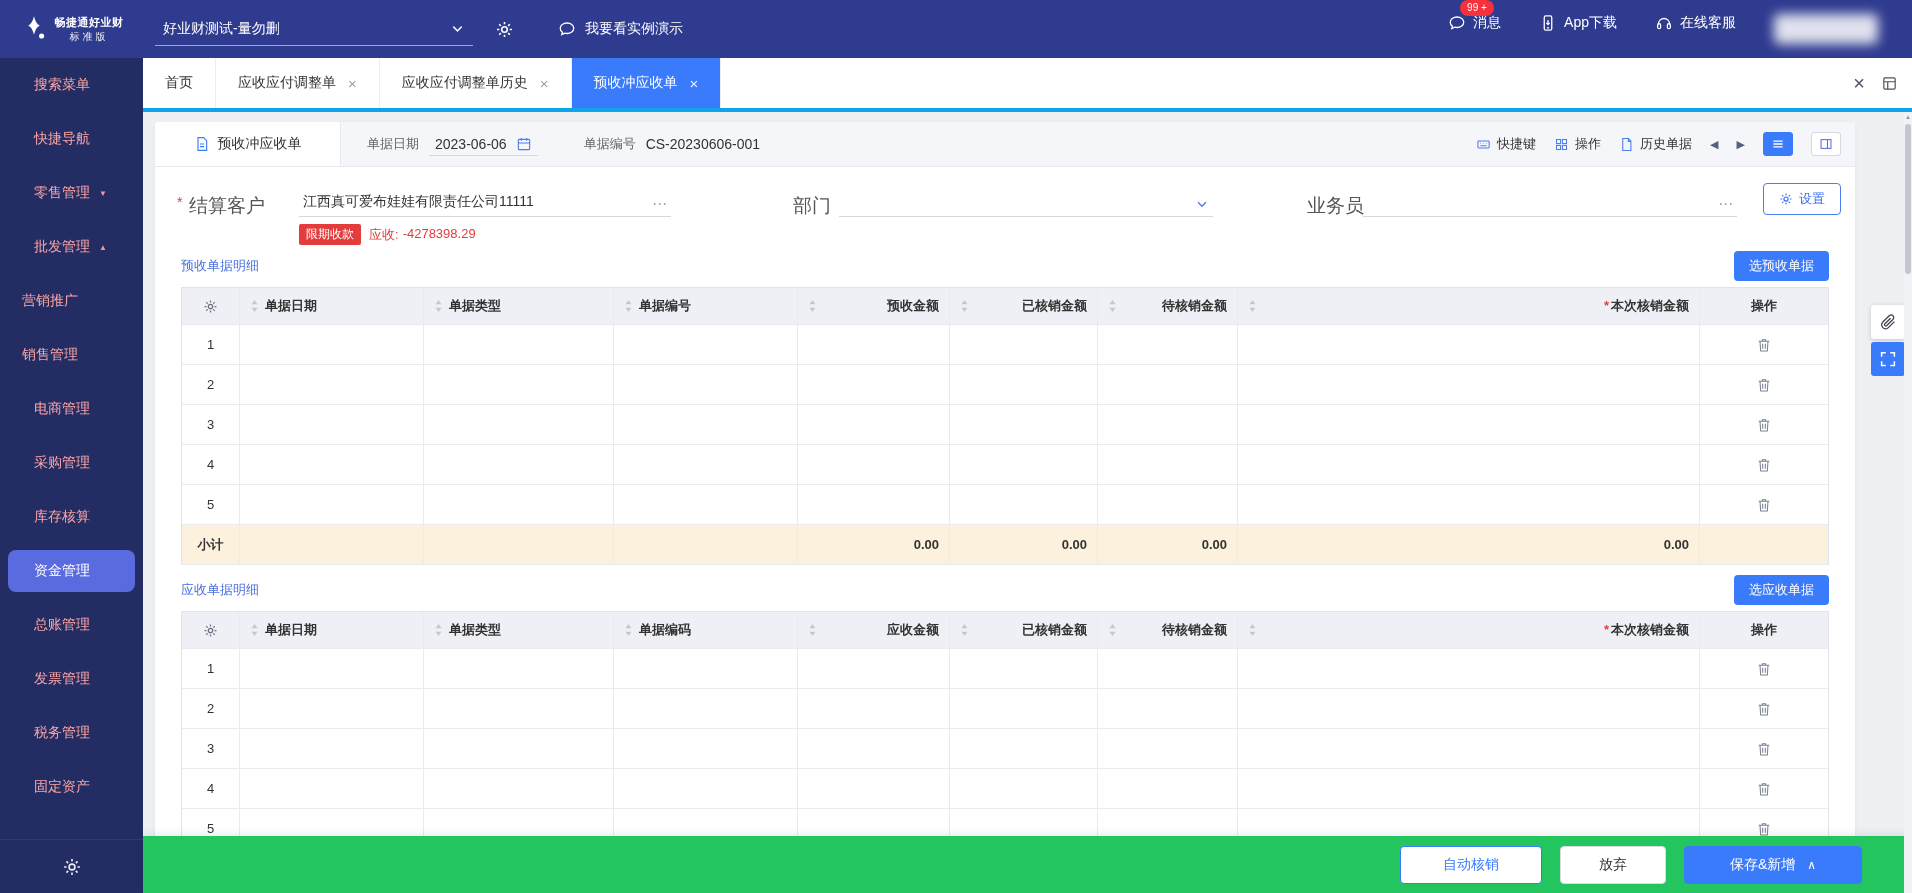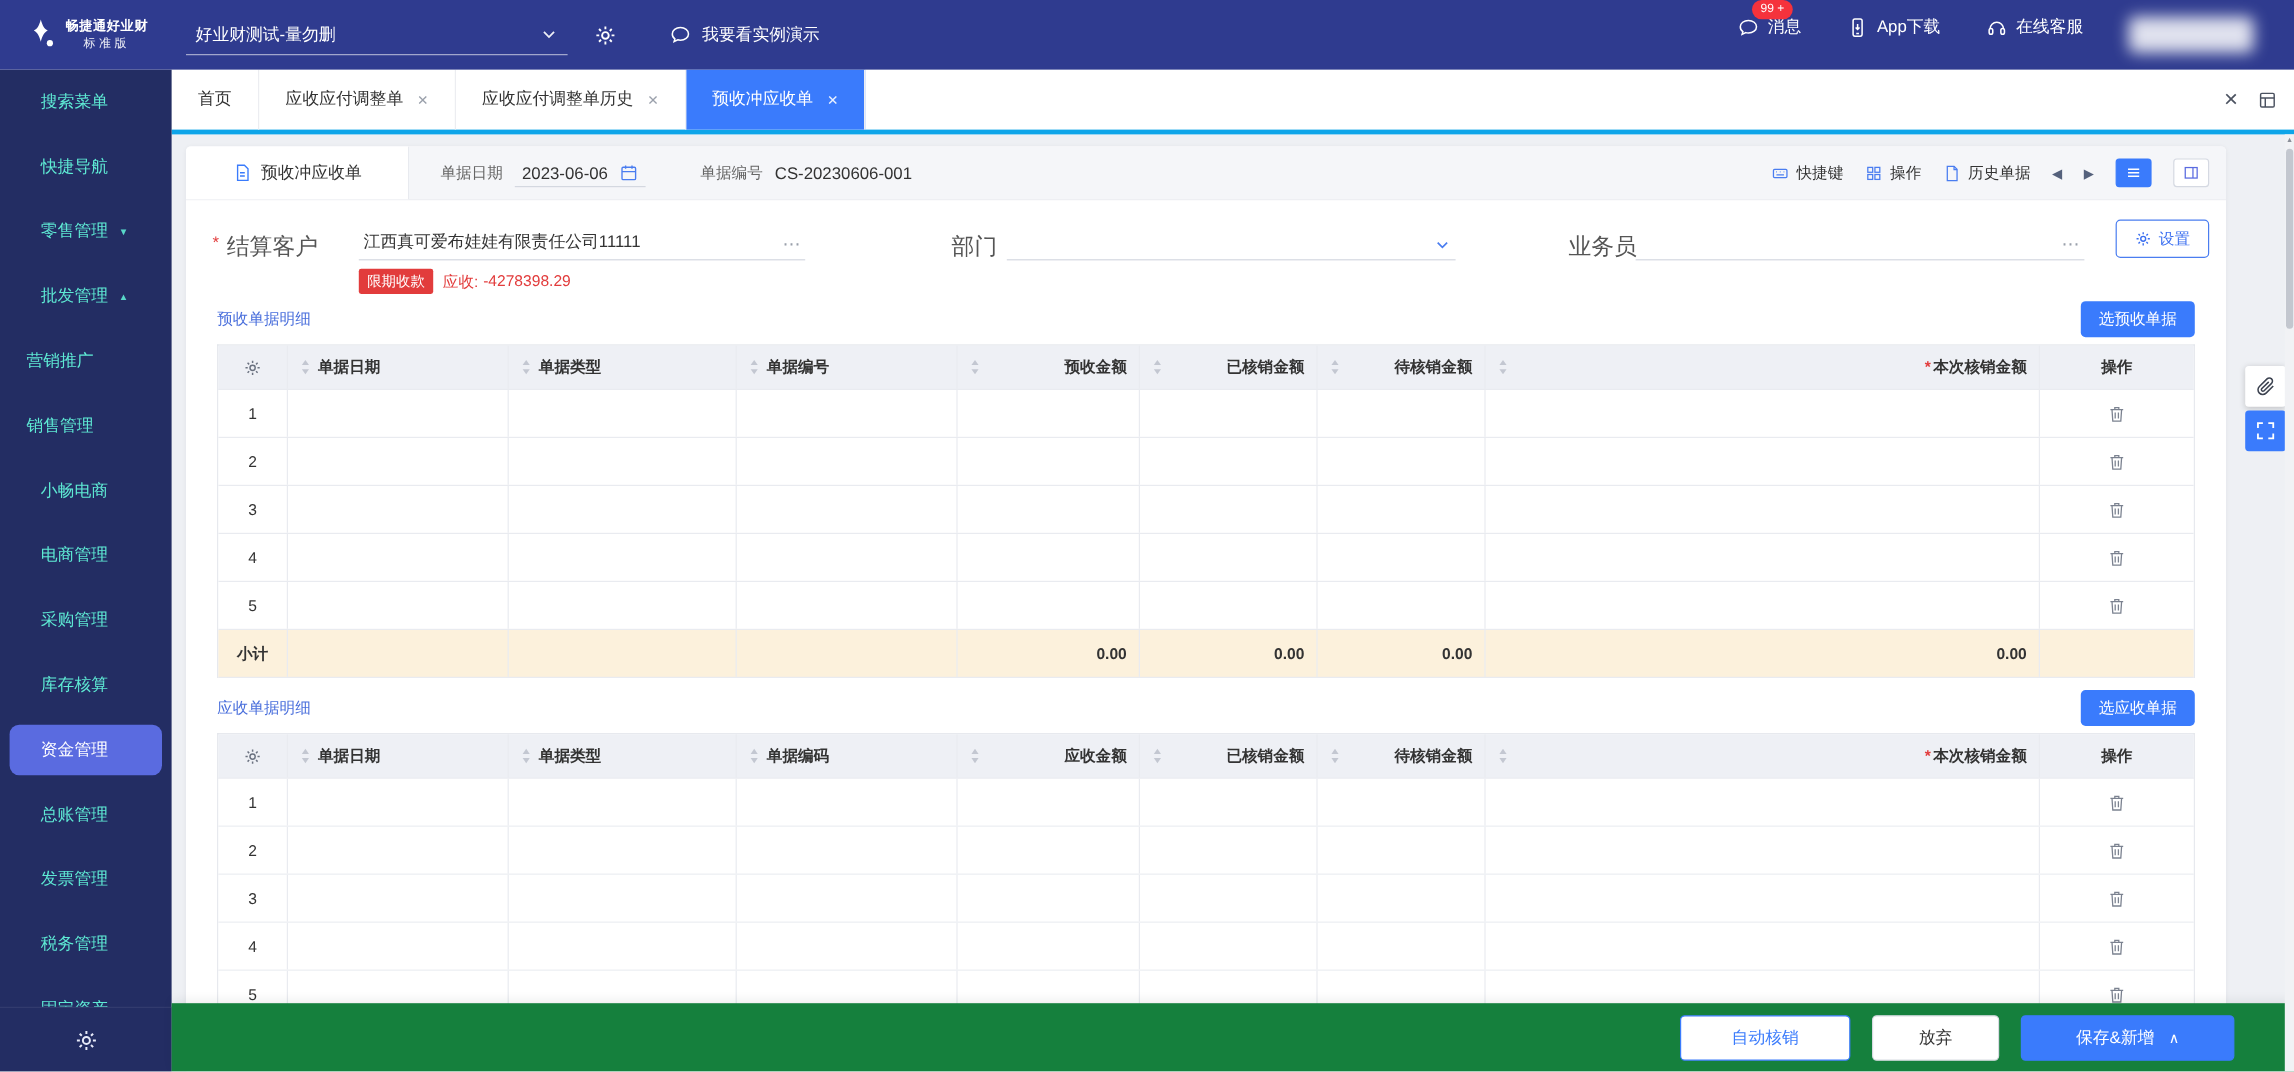--- a/index.html
+++ b/index.html
@@ -21,21 +21,21 @@
   .demo{margin-left:44px;display:flex;align-items:center;gap:9px;cursor:pointer}
   .demo-icon{width:18px;height:18px}
   .top-right{margin-left:auto;display:flex;align-items:flex-start;gap:38px;padding-right:34px}
   .top-item{display:flex;align-items:center;gap:7px;cursor:pointer;position:relative}
   .top-item .icon{width:18px;height:18px}
   .badge{position:absolute;top:-14px;left:12px;background:#f5323c;color:#fff;font-size:10px;line-height:1;padding:3px 7px;border-radius:9px;white-space:nowrap}
   .user-blur{width:104px;height:30px;border-radius:5px;background:rgba(255,255,255,.85);filter:blur(6px);cursor:pointer}
 
   
   .sidebar{position:absolute;top:58px;left:0;width:143px;bottom:0;background:#232d63;z-index:55;overflow:hidden}
-  .side-item{height:54px;display:flex;align-items:center;padding-left:34px;color:#5eead4;font-size:14px;cursor:pointer}
+  .side-item{height:54px;display:flex;align-items:center;padding-left:34px;color:#fca5a5;font-size:14px;cursor:pointer}
   .side-item.sub{padding-left:22px}
   .side-item.active{height:42px;margin:6px 8px;border-radius:8px;background:#5a6be0;color:#fff;padding-left:26px}
   .side-arrow{font-size:8px;margin-left:9px;opacity:.9}
   .side-gear{position:absolute;bottom:0;left:0;width:143px;height:54px;display:flex;align-items:center;justify-content:center;background:#232d63;border-top:1px solid rgba(255,255,255,.07);cursor:pointer}
   .side-gear .icon{width:20px;height:20px;color:#e6e9f8}
 
   
   .tabbar{position:absolute;top:58px;left:143px;right:0;height:54px;background:#fff;border-bottom:4px solid #0ea5e9;display:flex;align-items:stretch;z-index:50}
   .tab-list{display:flex;align-items:stretch}
   .tab{display:flex;align-items:center;gap:12px;padding:0 22px;font-size:14px;color:#333;border-right:1px solid #ecedf1;cursor:pointer;white-space:nowrap}
@@ -104,21 +104,21 @@
   .col-0{width:184px}.col-1{width:190px}.col-2{width:184px}.col-3{width:152px}
   .col-4{width:148px}.col-5{width:140px}.col-6{flex:1}.col-7{width:128px;justify-content:center}
   .sort-icon{width:9px;height:14px;margin-right:6px;cursor:pointer}
   .req{color:#e23c3c;margin-right:2px}
   .row-num{font-size:13px;color:#333}
   .trash-btn{width:16px;height:16px;color:#7b8290;cursor:pointer}
   .g-sub .g-cell{font-weight:700}
   .g-sub .val{justify-content:flex-end}
 
   
-  .footer{position:absolute;left:143px;right:0;bottom:0;height:57px;background:#15803d;box-shadow:0 -3px 8px rgba(29,35,41,.08);display:flex;align-items:center;justify-content:flex-end;gap:18px;padding-right:50px;z-index:70}
+  .footer{position:absolute;left:143px;right:0;bottom:0;height:57px;background:#22c55e;box-shadow:0 -3px 8px rgba(29,35,41,.08);display:flex;align-items:center;justify-content:flex-end;gap:18px;padding-right:50px;z-index:70}
   .btn{height:38px;border-radius:4px;font-size:14px;display:flex;align-items:center;justify-content:center;cursor:pointer}
   .btn-auto{width:142px;background:#fff;border:1px solid #3a7bfc;color:#3a7bfc}
   .btn-discard{width:106px;background:#fff;border:1px solid #d8dbe2;color:#333}
   .btn-save{min-width:178px;background:#3a7bfc;border:1px solid #3a7bfc;color:#fff;gap:12px;padding:0 18px}
   .save-caret{font-size:12px}
 
   
   .float-tools{position:absolute;right:7px;top:305px;display:flex;flex-direction:column;gap:3px;z-index:65}
   .float-btn{width:34px;height:34px;border-radius:3px;display:flex;align-items:center;justify-content:center;cursor:pointer}
   .float-clip{background:#fff;box-shadow:0 1px 5px rgba(0,0,0,.18);color:#3c4250}
@@ -215,23 +215,20 @@
         <span class="side-label">批发管理</span>
         <span class="side-arrow">▲</span>
       </div>
       <div class="side-item sub">
         <span class="side-label">营销推广</span>
       </div>
       <div class="side-item sub">
         <span class="side-label">销售管理</span>
       </div>
       <div class="side-item">
-        <span class="side-label">小畅电商</span>
-      </div>
-      <div class="side-item">
         <span class="side-label">电商管理</span>
       </div>
       <div class="side-item">
         <span class="side-label">采购管理</span>
       </div>
       <div class="side-item">
         <span class="side-label">库存核算</span>
       </div>
       <div class="side-item active">
         <span class="side-label">资金管理</span>

